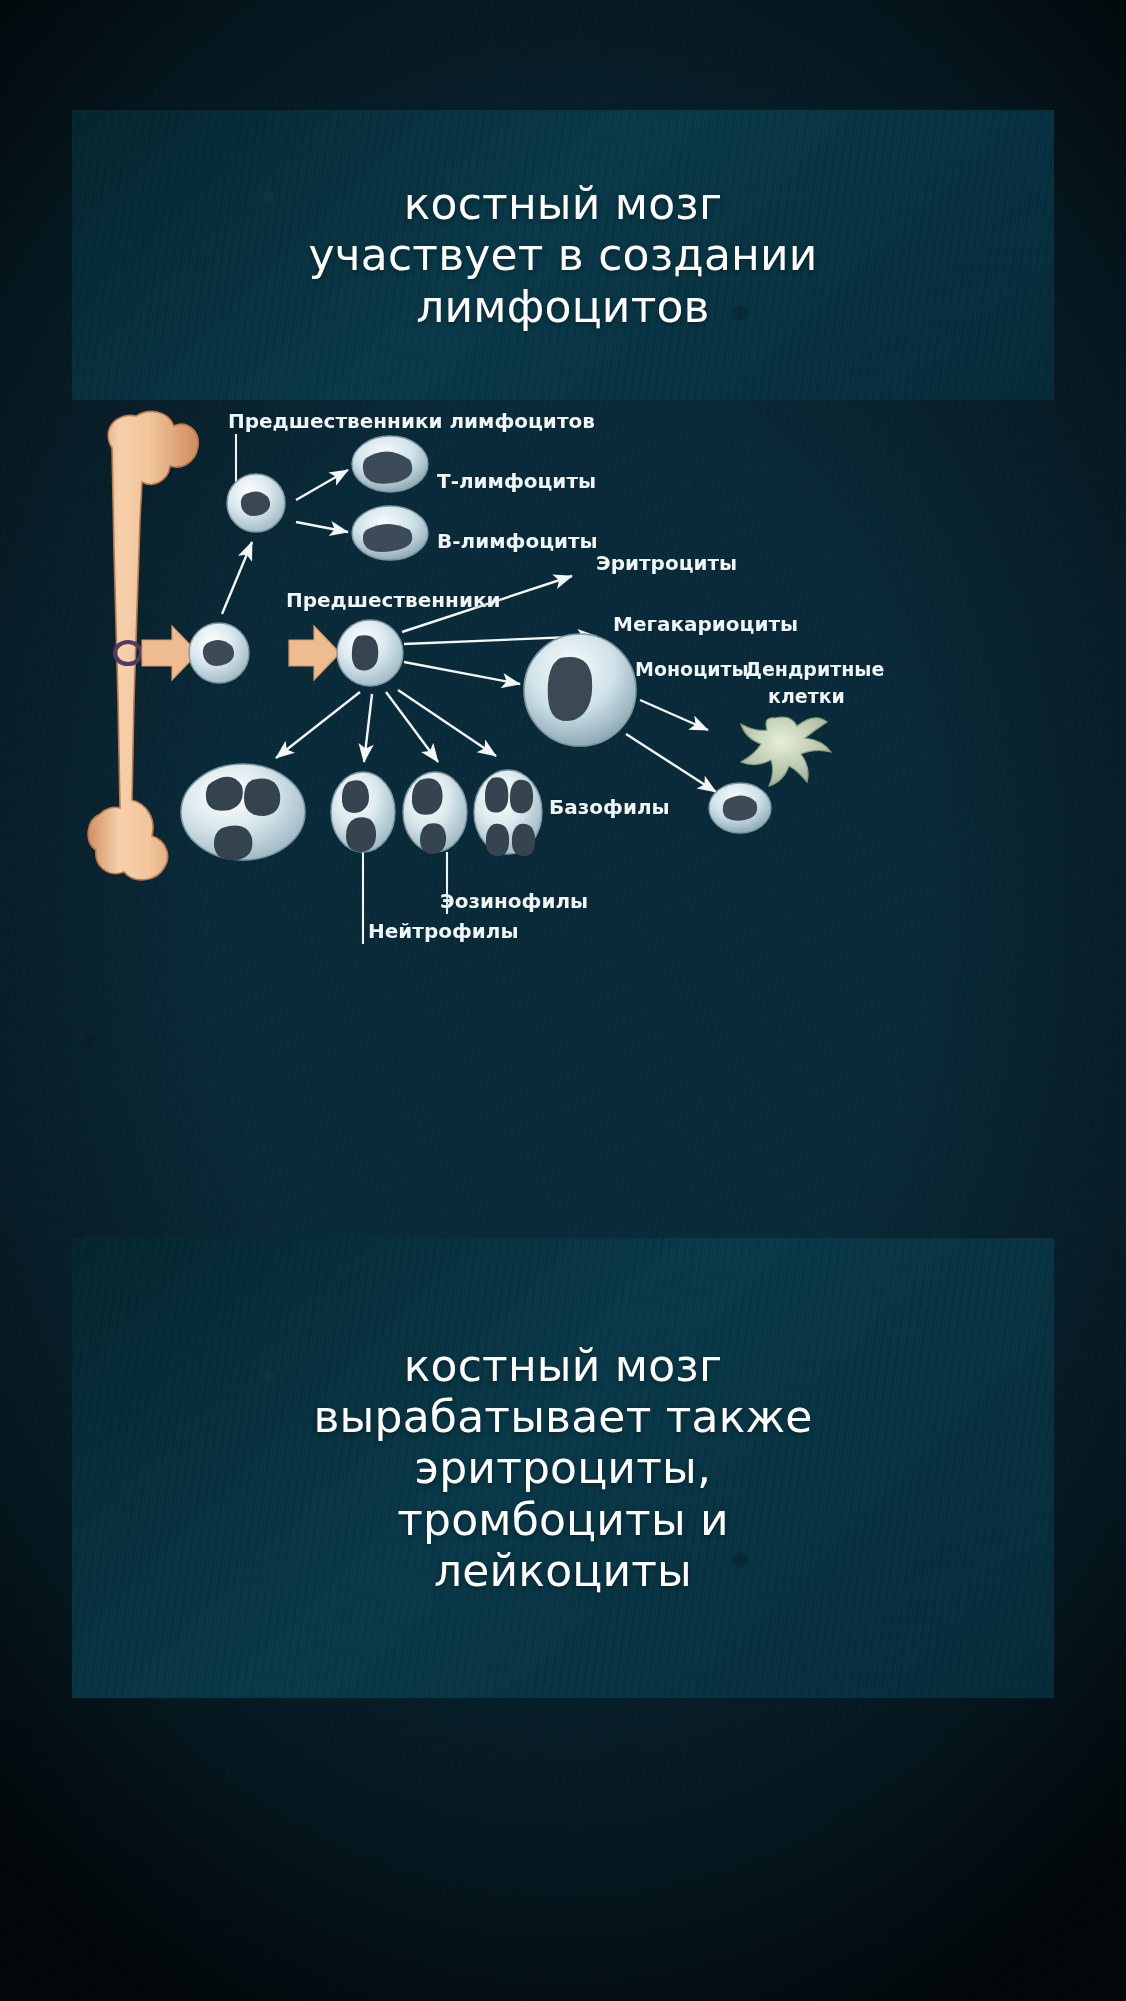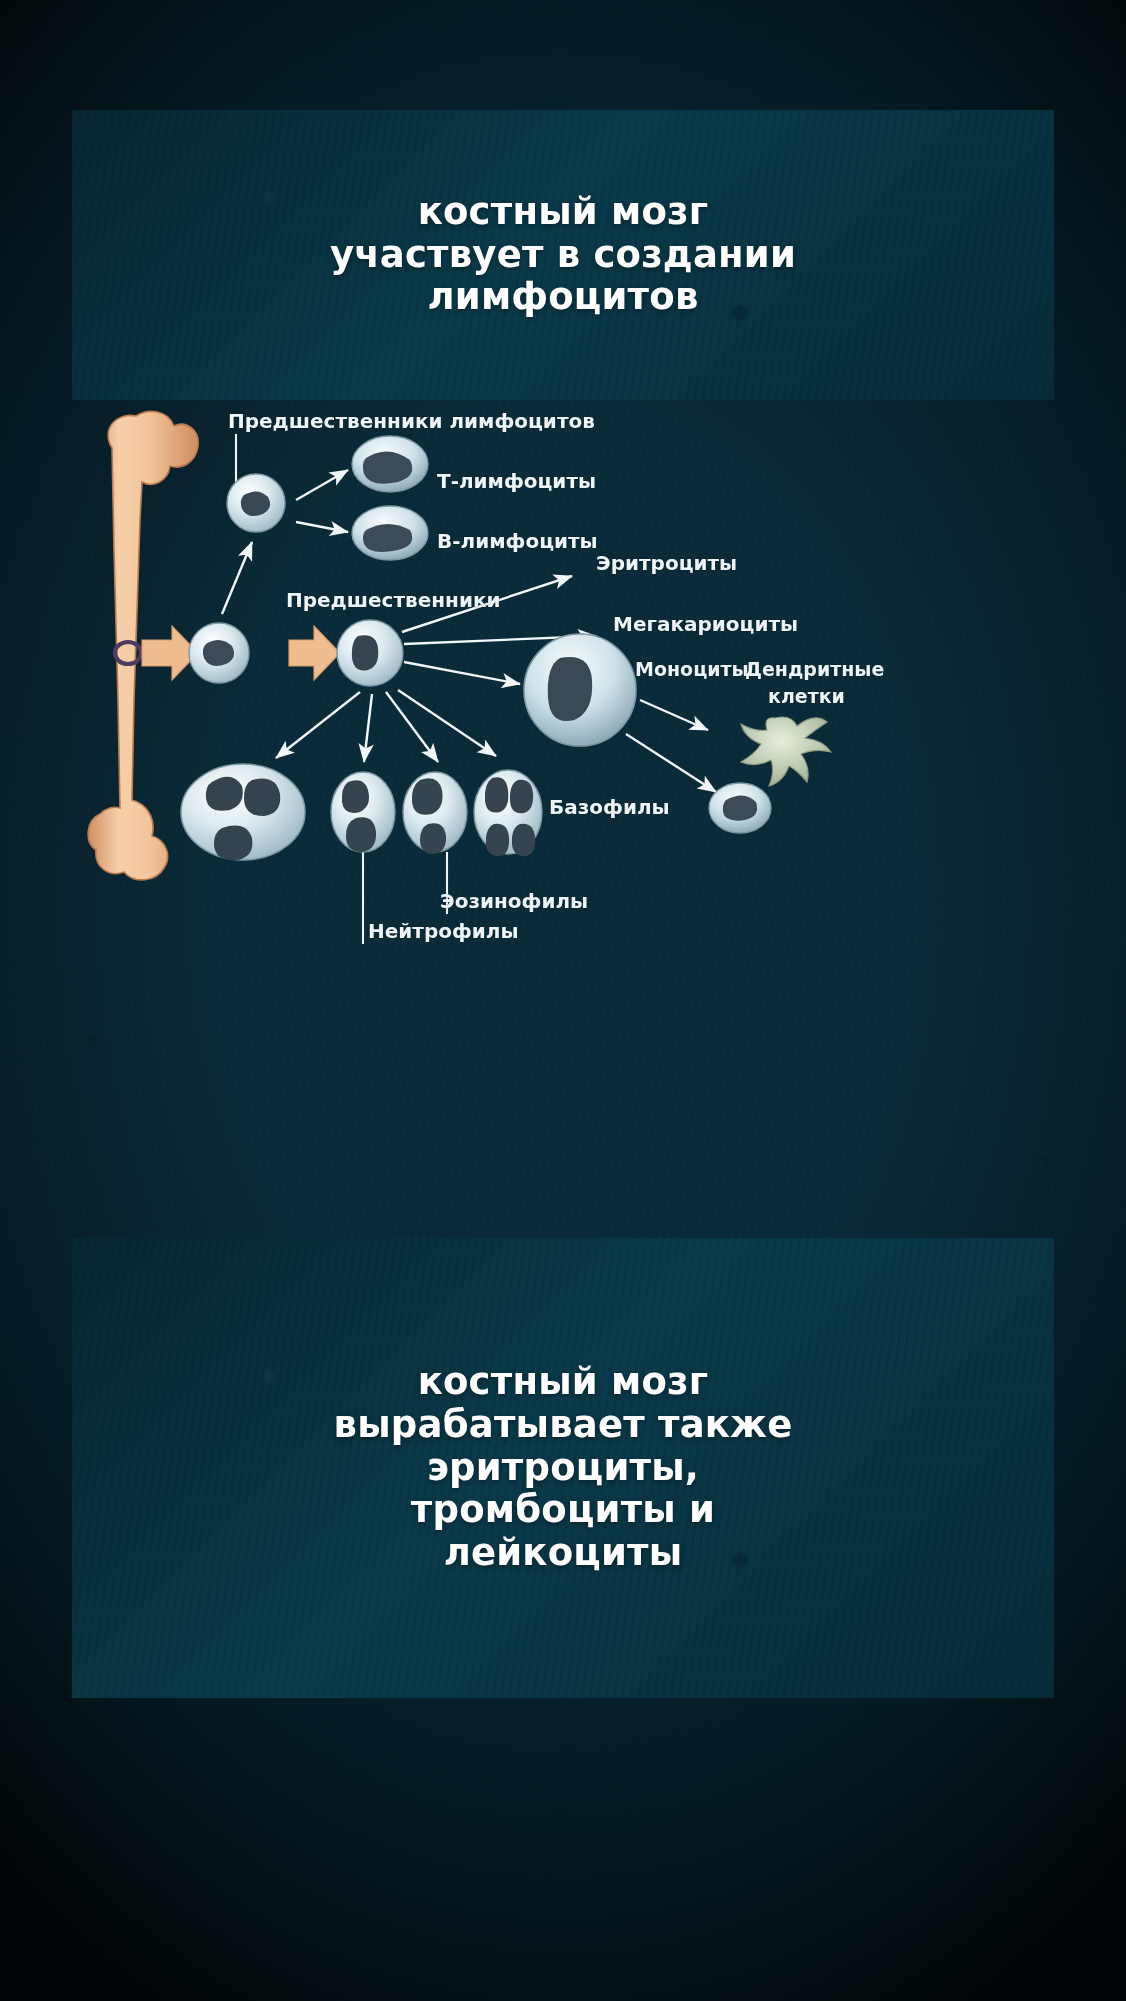--- a/index.html
+++ b/index.html
@@ -53,22 +53,22 @@
     position:absolute; inset:0;
     background-image:
       radial-gradient(circle at 20% 30%, rgba(255,255,255,.03) 0 4px, transparent 7px),
       radial-gradient(circle at 68% 70%, rgba(0,0,0,.18) 0 6px, transparent 9px),
       repeating-linear-gradient(98deg, rgba(0,0,0,.07) 0 2px, transparent 2px 8px);
     opacity:.9; pointer-events:none;
   }
   .band p{
     position:relative;
     color:#ffffff;
-    font-weight:700;
-    font-size:37px;
+    font-weight:400;
+    font-size:44px;
     line-height:1.16;
     letter-spacing:.2px;
     white-space:pre-line;
     text-shadow:0 2px 5px rgba(0,0,0,.35);
     padding:0 18px;
   }
   #band-top{ top:110px; height:290px; }
   #band-bottom{ top:1238px; height:460px; }
 
   

